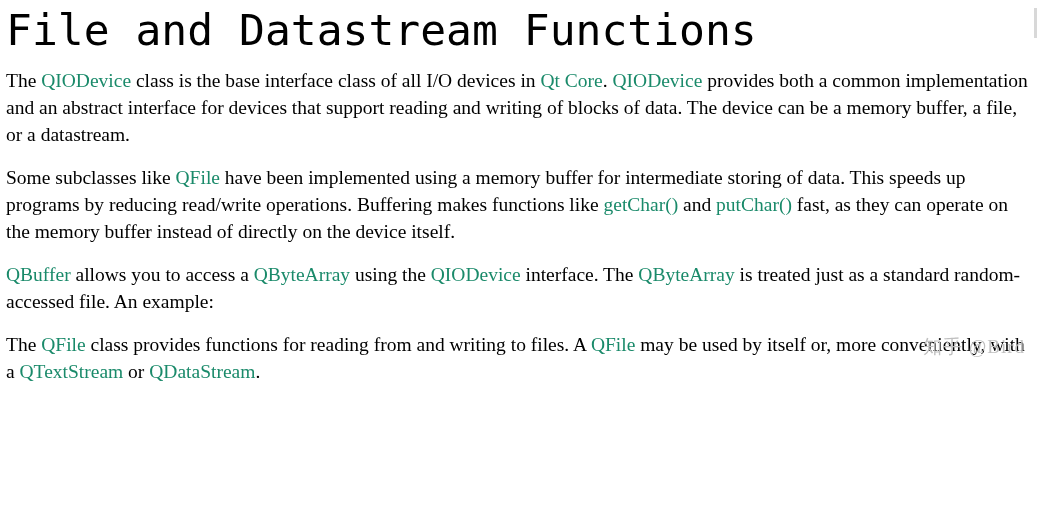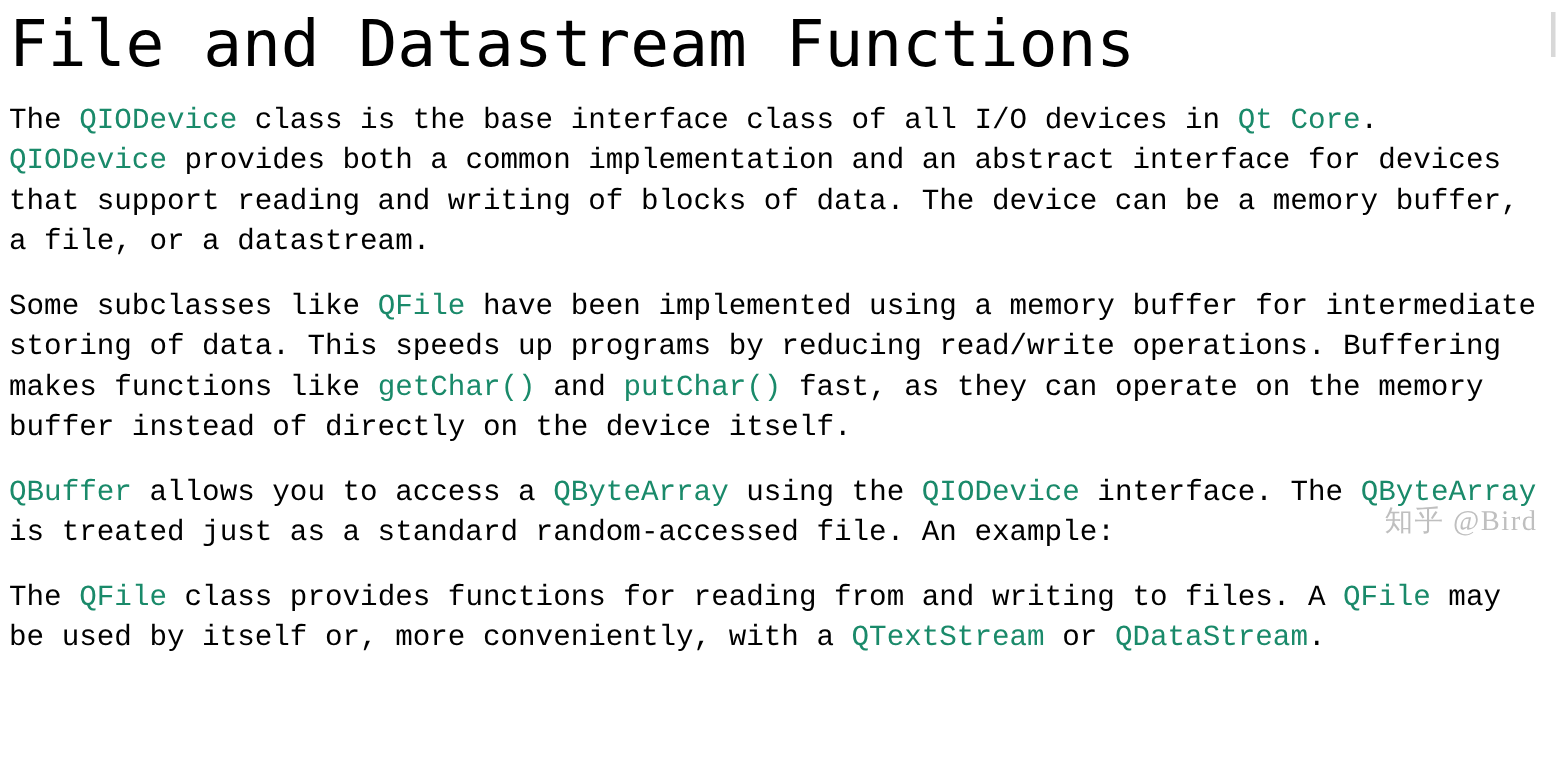--- a/index.html
+++ b/index.html
@@ -25,21 +25,21 @@
     font-family: "DejaVu Sans Mono", monospace;
     font-size: 43px;
     font-weight: normal;
     line-height: 1.15;
     letter-spacing: 0px;
     margin: 0 0 12px 0;
     color: #000000;
     white-space: nowrap;
   }
   .para {
-    font-family: Liberation Mono, monospace;
+    font-family: Liberation Serif, serif;
     font-size: 19.5px;
     line-height: 27px;
     margin: 0 0 16px 0;
     color: #000000;
     white-space: normal;
     word-spacing: 0px;
   }
   .code {
     color: #1a8a6a;
   }

